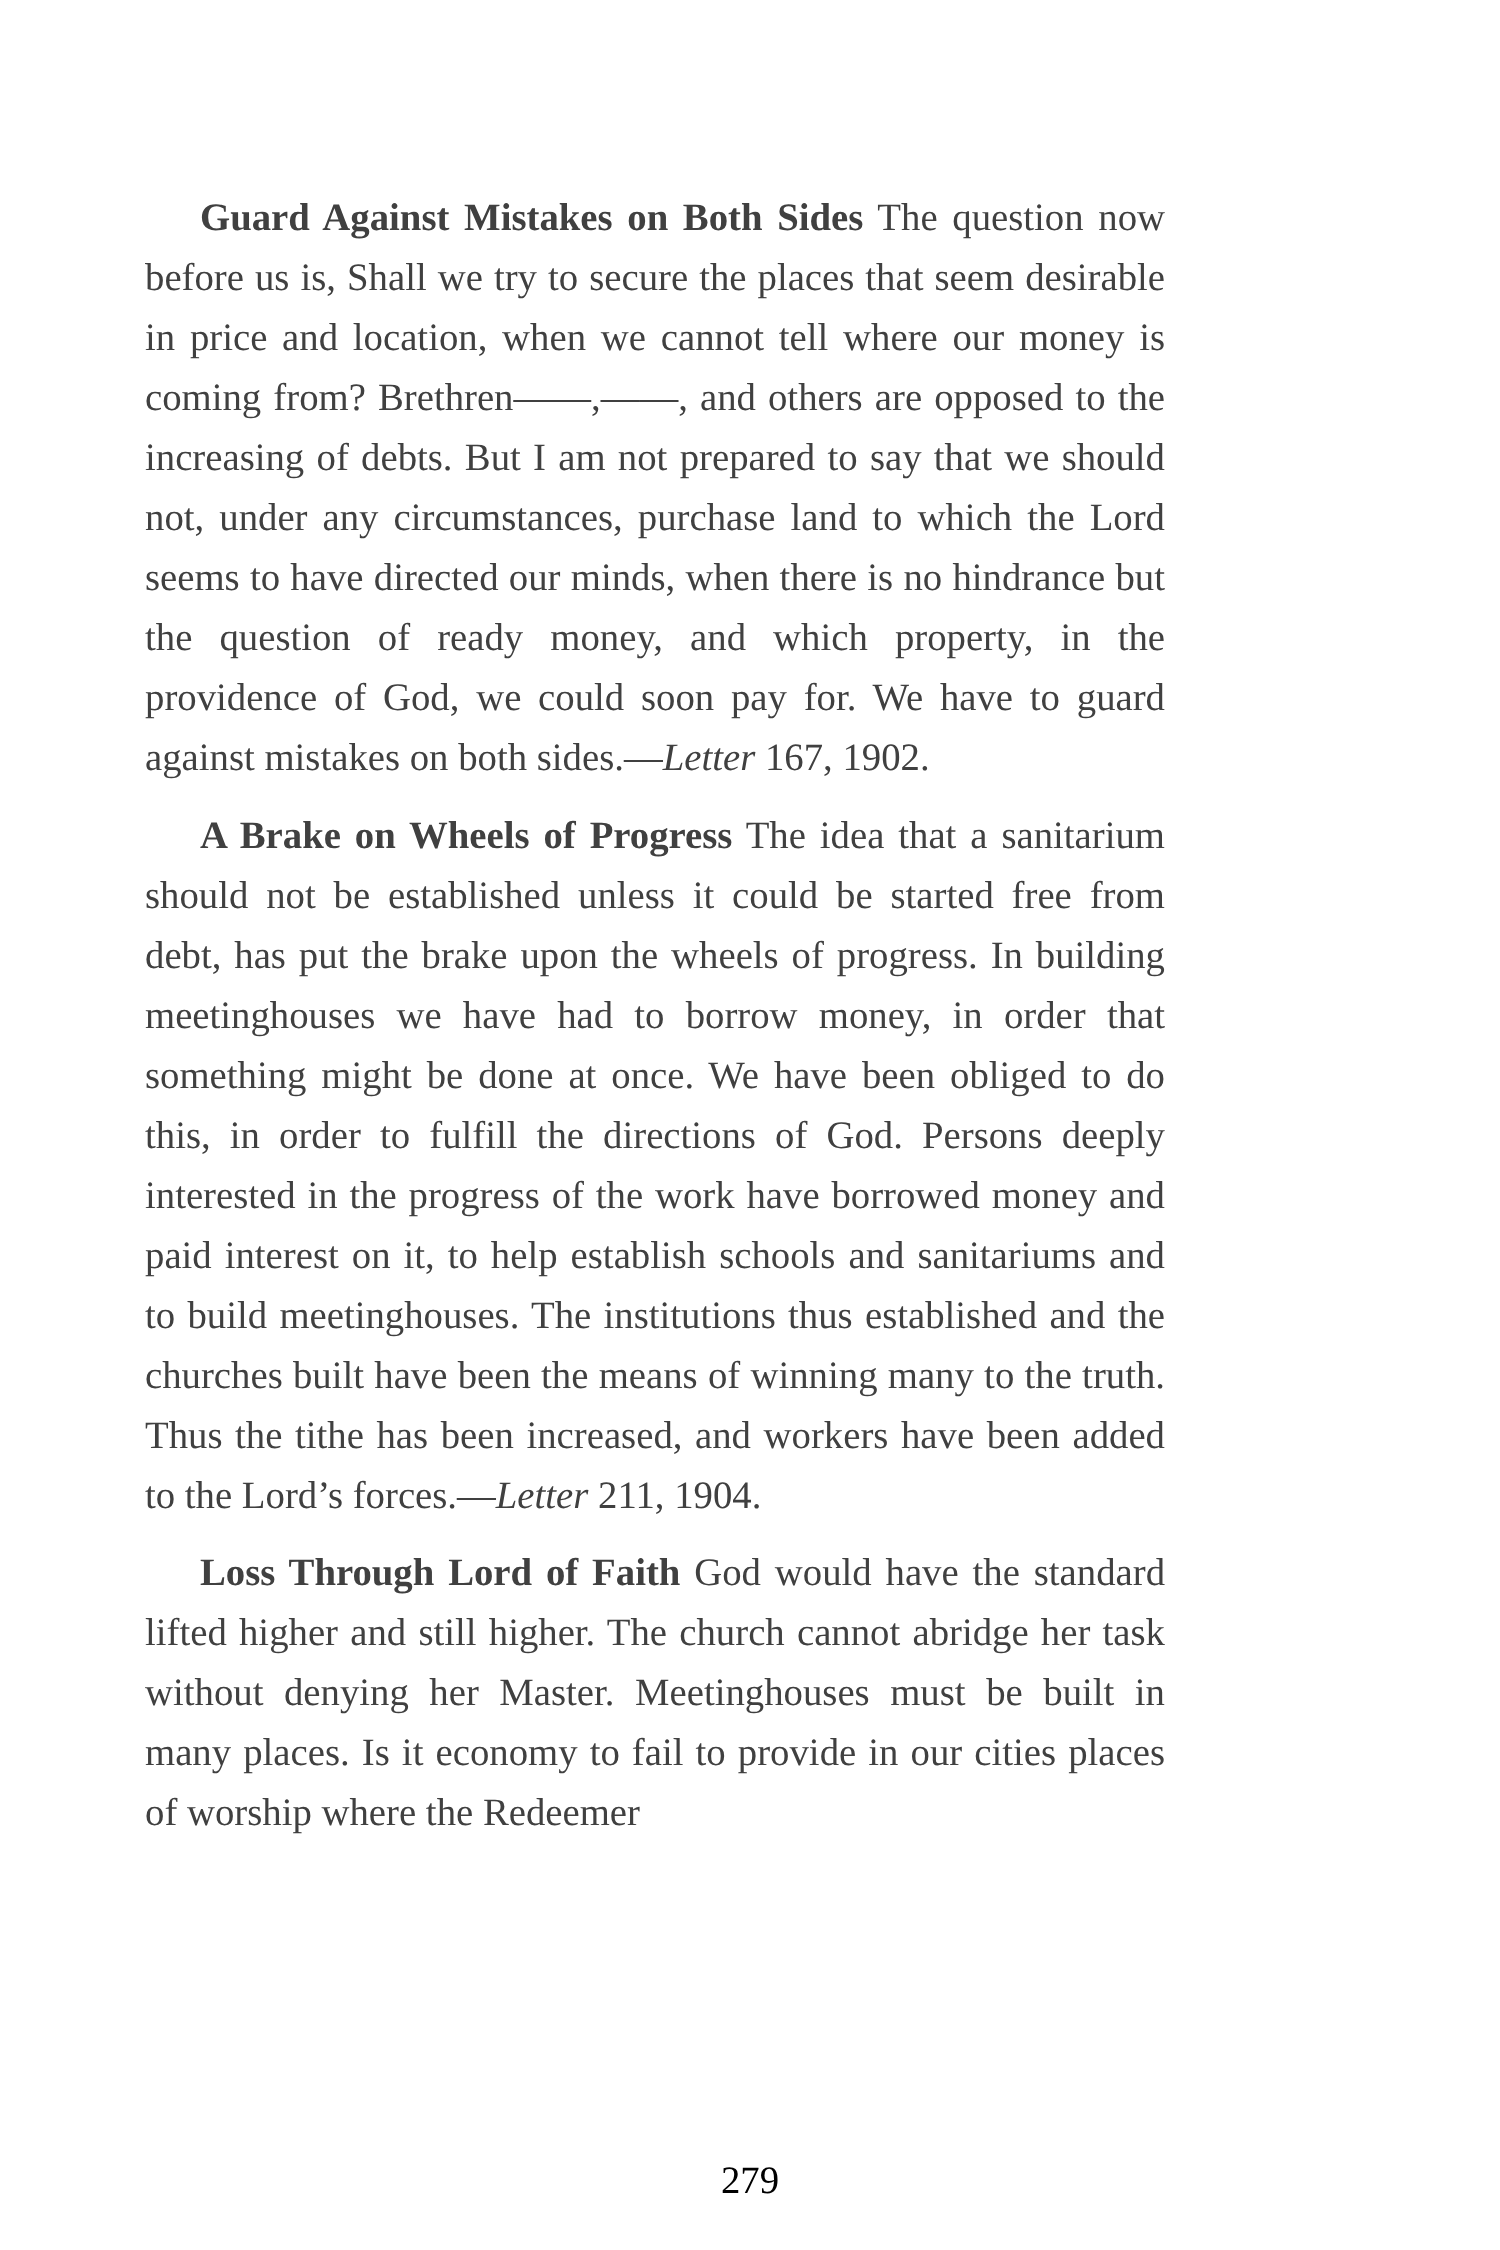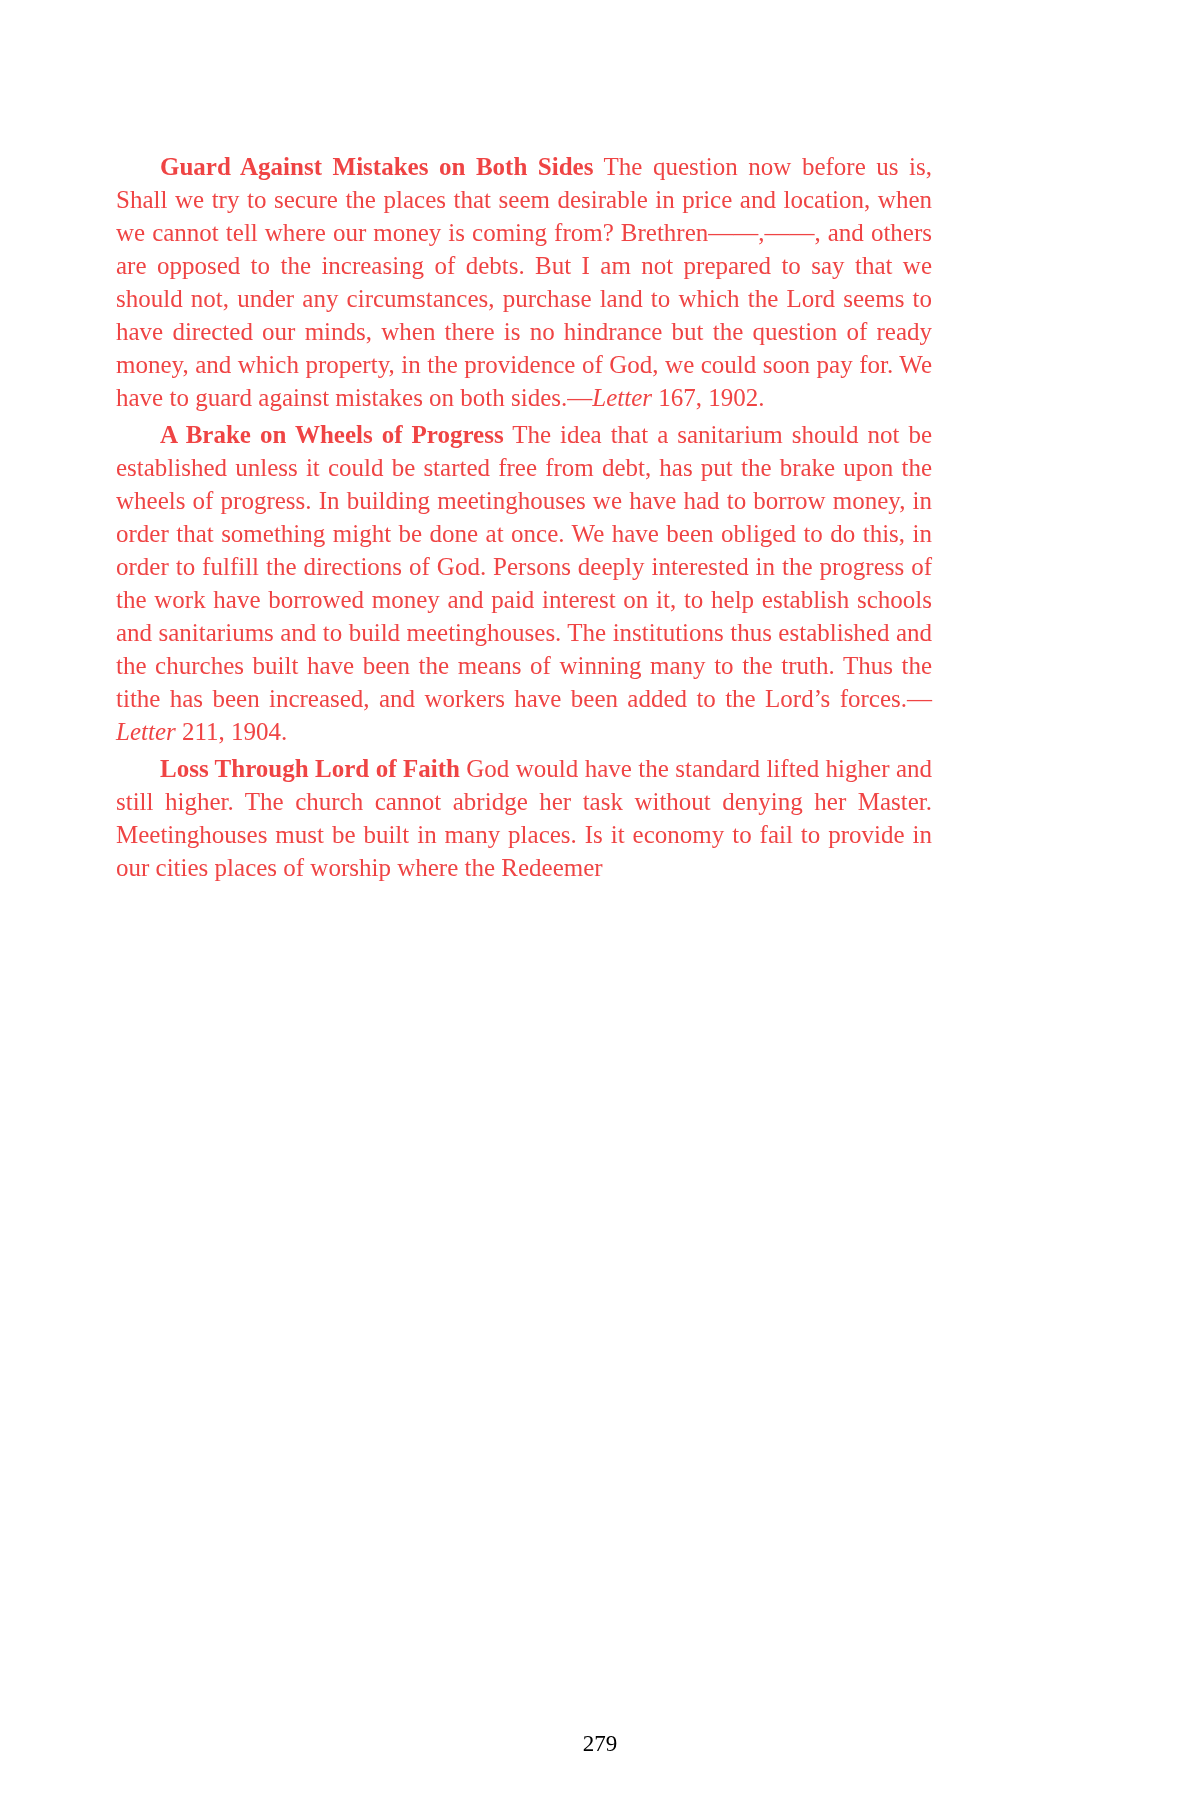--- a/index.html
+++ b/index.html
@@ -28,43 +28,43 @@
     position: absolute;
     left: 116px;
     top: 150px;
     width: 816px;
   }
   p.para {
     margin: 0;
     padding: 0;
     text-align: justify;
     text-justify: inter-word;
-    font-size: 25px;
-    line-height: 33px;
+    font-size: 31px;
+    line-height: 48px;
     text-indent: 44px;
-    color: #ef4444;
+    color: #404040;
     -webkit-hyphens: none;
     hyphens: none;
   }
   p.para + p.para {
-    margin-top: 4px;
+    margin-top: 14px;
   }
   .run-in-head {
     font-weight: bold;
   }
   .src-ital {
     font-style: italic;
   }
   .page-number {
     position: absolute;
     left: 0;
     top: 1729px;
     width: 1200px;
     text-align: center;
-    font-size: 23px;
+    font-size: 31px;
     line-height: 30px;
     font-family: "Liberation Serif", "DejaVu Serif", serif;
     color: #000000;
   }
 </style>
 </head>
 <body>
 
 <div class="page">
 

